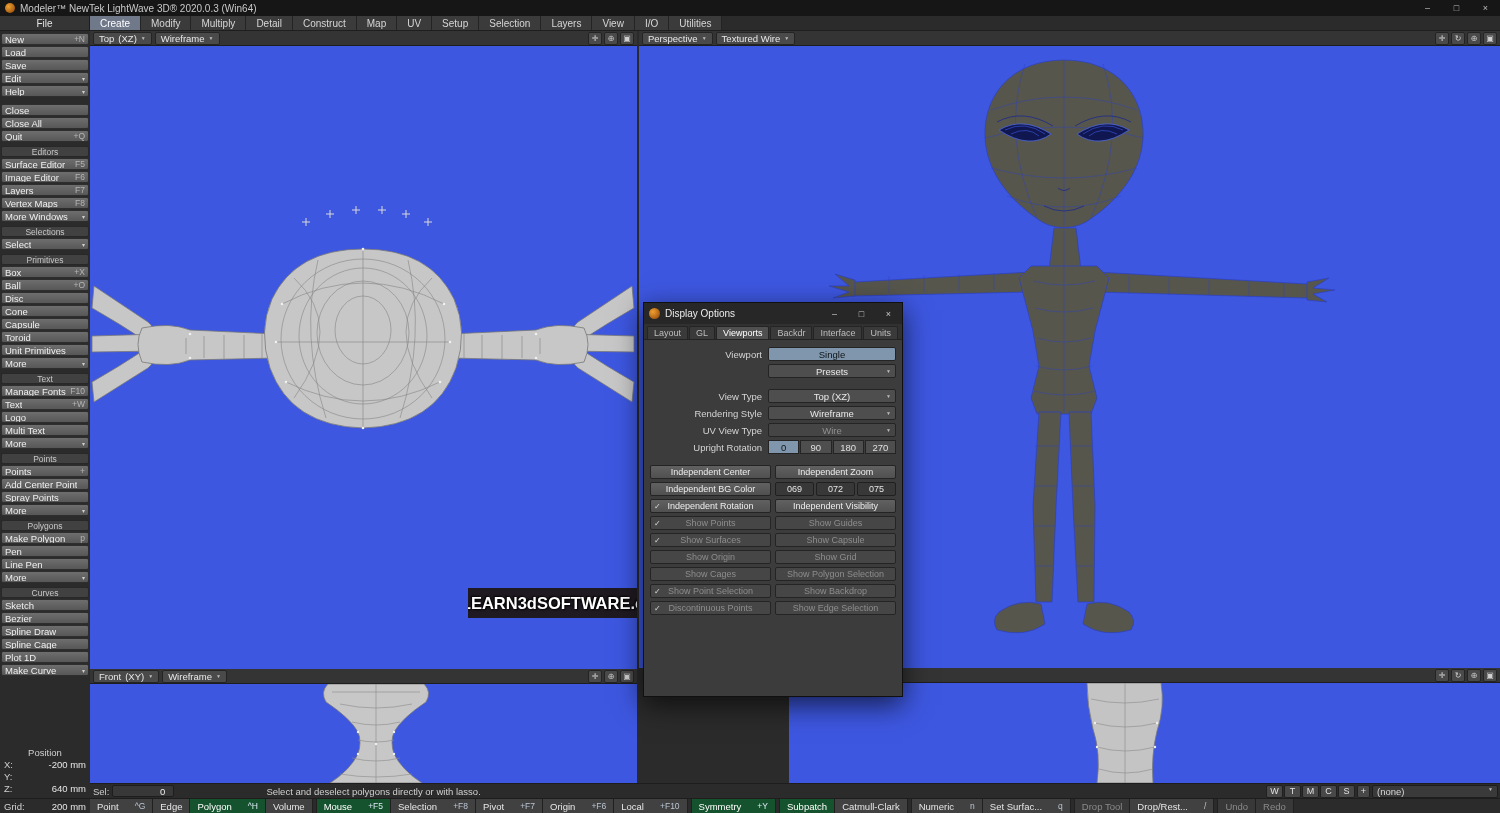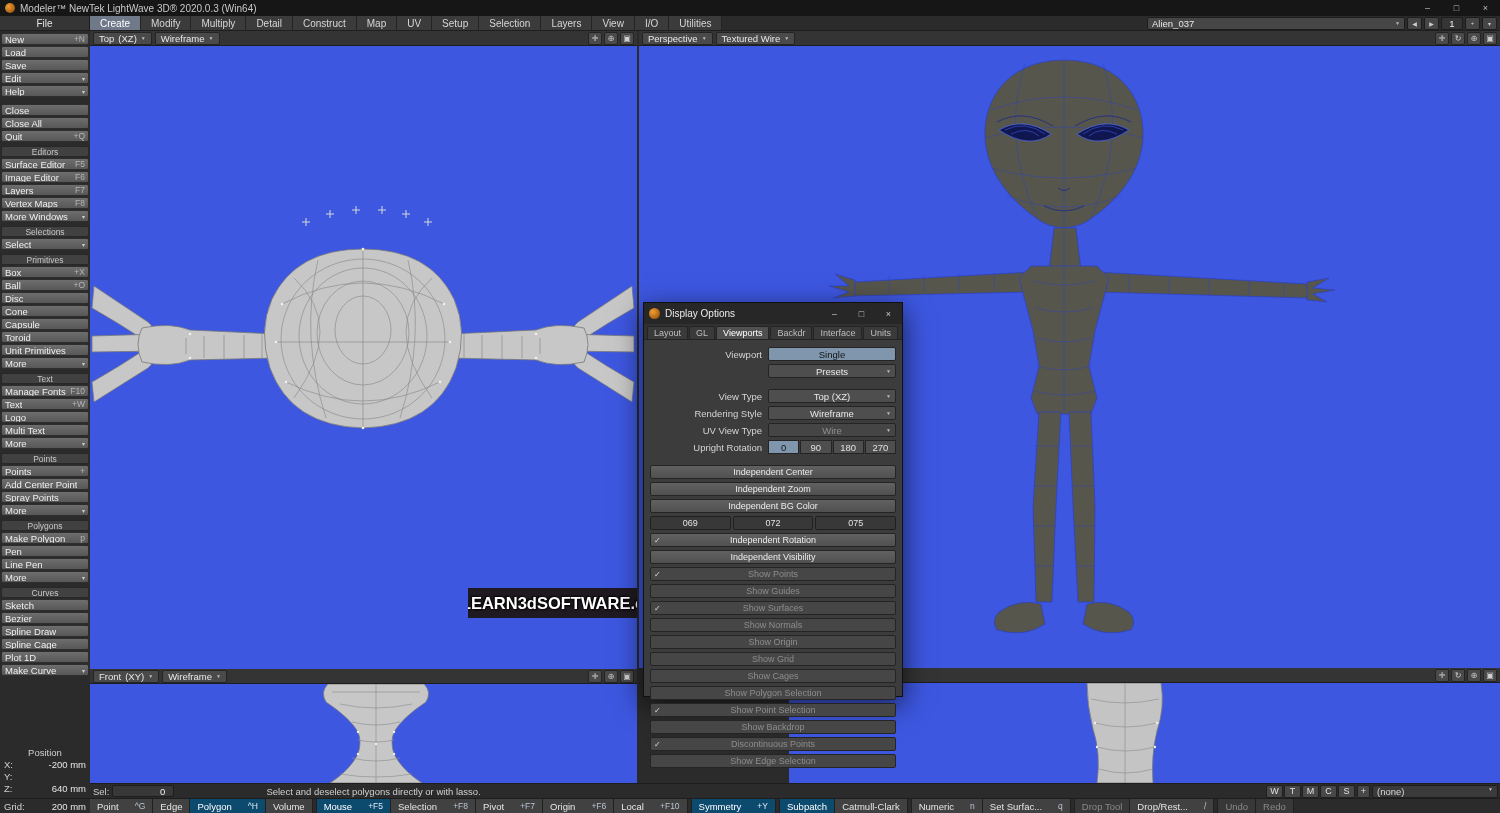--- a/index.html
+++ b/index.html
@@ -58,41 +58,41 @@
 .dlg-row{display:flex;align-items:center;margin-bottom:3px;height:14px}
 .dlg-label{width:118px;text-align:right;padding-right:6px;color:#d5d5d5;white-space:nowrap}
 .dlg-dd{flex:1;height:14px;background:#4e4e4e;border:1px solid #242424;border-radius:2px;display:flex;align-items:center;justify-content:center;position:relative;color:#e8e8e8}
 .dlg-dd .dd-arr{position:absolute;right:4px;font-size:5px;color:#bbb}
 .dlg-dd.highlight{background:#7f96ac;color:#0f1418}
 .dlg-dd.disabled{color:#8f8f8f;background:#454545}
 .dlg-seg{flex:1;display:flex;gap:1px}
 .seg-cell{flex:1;height:14px;background:#4e4e4e;border:1px solid #242424;display:flex;align-items:center;justify-content:center;color:#e0e0e0}
 .seg-cell.selected{background:#7f96ac;color:#0f1418}
 .dlg-spacer{height:8px}
-.dlg-grid{display:grid;grid-template-columns:1fr;gap:3px 4px}
+.dlg-grid{display:grid;grid-template-columns:1fr 1fr;gap:3px 4px}
 .dlg-btn{height:14px;background:linear-gradient(#616161,#505050);border:1px solid #242424;border-radius:2px;display:flex;align-items:center;justify-content:center;position:relative;color:#ededed;white-space:nowrap;overflow:hidden;font-size:9px}
 .dlg-btn.disabled{background:#464646;color:#8d8d8d}
 .dlg-check{position:absolute;left:3px;top:0;height:12px;display:flex;align-items:center;font-size:8px;color:#dcdcdc}
 .dlg-fields{display:flex;gap:2px}
 .dlg-num{flex:1;height:14px;background:#383838;border:1px solid #202020;border-radius:2px;display:flex;align-items:center;justify-content:center;color:#e4e4e4;font-size:9px}
 
 .statusbar{position:absolute;left:90px;top:783px;width:1410px;height:15px;background:#2b2b2b;display:flex;align-items:center;font-size:9.5px;border-top:1px solid #1d1d1d}
 .sel-label{margin-left:3px;color:#cfcfcf}
 .sel-field{width:62px;height:12px;background:#383838;border:1px solid #1d1d1d;border-radius:2px;margin-left:3px;display:flex;align-items:center;justify-content:flex-end;padding-right:8px;color:#eee}
 .status-info{margin-left:92px;color:#d0d0d0}
 #mode-buttons{margin-left:auto;display:flex;gap:1px}
 .mode-btn{width:17px;height:13px;background:#484848;border:1px solid #202020;border-radius:2px;display:flex;align-items:center;justify-content:center;font-size:9px;color:#e2e2e2}
 .plus-btn{width:13px;height:13px;background:#484848;border:1px solid #202020;border-radius:2px;display:flex;align-items:center;justify-content:center;font-size:9px;color:#e2e2e2;margin-left:2px}
 .surface-dd{width:126px;height:13px;background:#3a3a3a;border:1px solid #1d1d1d;border-radius:2px;margin:0 2px;display:flex;align-items:flex-start;padding:0 4px;color:#d8d8d8}
 .surface-dd .dd-arr{margin-left:auto;font-size:5px;color:#bbb}
 .toolbar{position:absolute;left:0;top:798px;width:1500px;height:15px;background:#2b2b2b;display:flex;align-items:stretch;font-size:9.5px;border-top:1px solid #1d1d1d}
 .grid-cell{width:90px;flex:none;display:flex;justify-content:space-between;align-items:center;padding:0 4px;color:#d5d5d5}
 #tb-items{display:flex;align-items:stretch}
 .tb-item{display:flex;align-items:center;gap:16px;padding:0 7px;background:#414141;border-right:1px solid #202020;color:#e6e6e6;white-space:nowrap}
-.tb-item.active{background:#0c4a6e;color:#fff}
+.tb-item.active{background:#14532d;color:#fff}
 .tb-item.disabled{background:#383838;color:#8a8a8a}
 .tb-item.gap{margin-left:3px;border-left:1px solid #202020}
 .tb-sc{color:#b9c4d2;font-size:8.5px}
 .tb-item.active .tb-sc{color:#dce8f5}
 
 .pos-panel{position:absolute;left:0;top:745px;width:90px;height:53px;background:#2b2b2b;font-size:9.5px;color:#d0d0d0;padding-top:2px}
 .pos-title{text-align:center;height:12px}
 .pos-row{display:flex;justify-content:space-between;padding:0 4px;height:12px}
 .pos-val{color:#e6e6e6}
 </style>
@@ -119,31 +119,20 @@
       <div class="menu-tab">Construct</div>
       <div class="menu-tab">Map</div>
       <div class="menu-tab">UV</div>
       <div class="menu-tab">Setup</div>
       <div class="menu-tab">Selection</div>
       <div class="menu-tab">Layers</div>
       <div class="menu-tab">View</div>
       <div class="menu-tab">I/O</div>
       <div class="menu-tab">Utilities</div>
     </div>
-  <div class="obj-selector">
-    <div class="obj-dd">
-      <span>Alien_037</span>
-      <span class="dd-arr">▼</span>
-    </div>
-    <div class="nav-btn">◀</div>
-    <div class="nav-btn">▶</div>
-    <div class="layer-field">1</div>
-    <div class="nav-btn">+</div>
-    <div class="nav-btn">▾</div>
-  </div>
 </div>
 
 <div class="sidebar" id="sidebar">
     <div class="sb-btn">
       <span class="sb-lbl">New</span>
       <span class="sb-sc">+N</span>
     </div>
     <div class="sb-btn">
       <span class="sb-lbl">Load</span>
     </div>
@@ -586,21 +575,21 @@
         <div class="dlg-btn disabled">
           <span class="dlg-check"></span>
           <span class="dlg-btn-lbl">Show Guides</span>
         </div>
         <div class="dlg-btn disabled">
           <span class="dlg-check">✓</span>
           <span class="dlg-btn-lbl">Show Surfaces</span>
         </div>
         <div class="dlg-btn disabled">
           <span class="dlg-check"></span>
-          <span class="dlg-btn-lbl">Show Normals</span>
+          <span class="dlg-btn-lbl">Show Capsule</span>
         </div>
         <div class="dlg-btn disabled">
           <span class="dlg-check"></span>
           <span class="dlg-btn-lbl">Show Origin</span>
         </div>
         <div class="dlg-btn disabled">
           <span class="dlg-check"></span>
           <span class="dlg-btn-lbl">Show Grid</span>
         </div>
         <div class="dlg-btn disabled">

